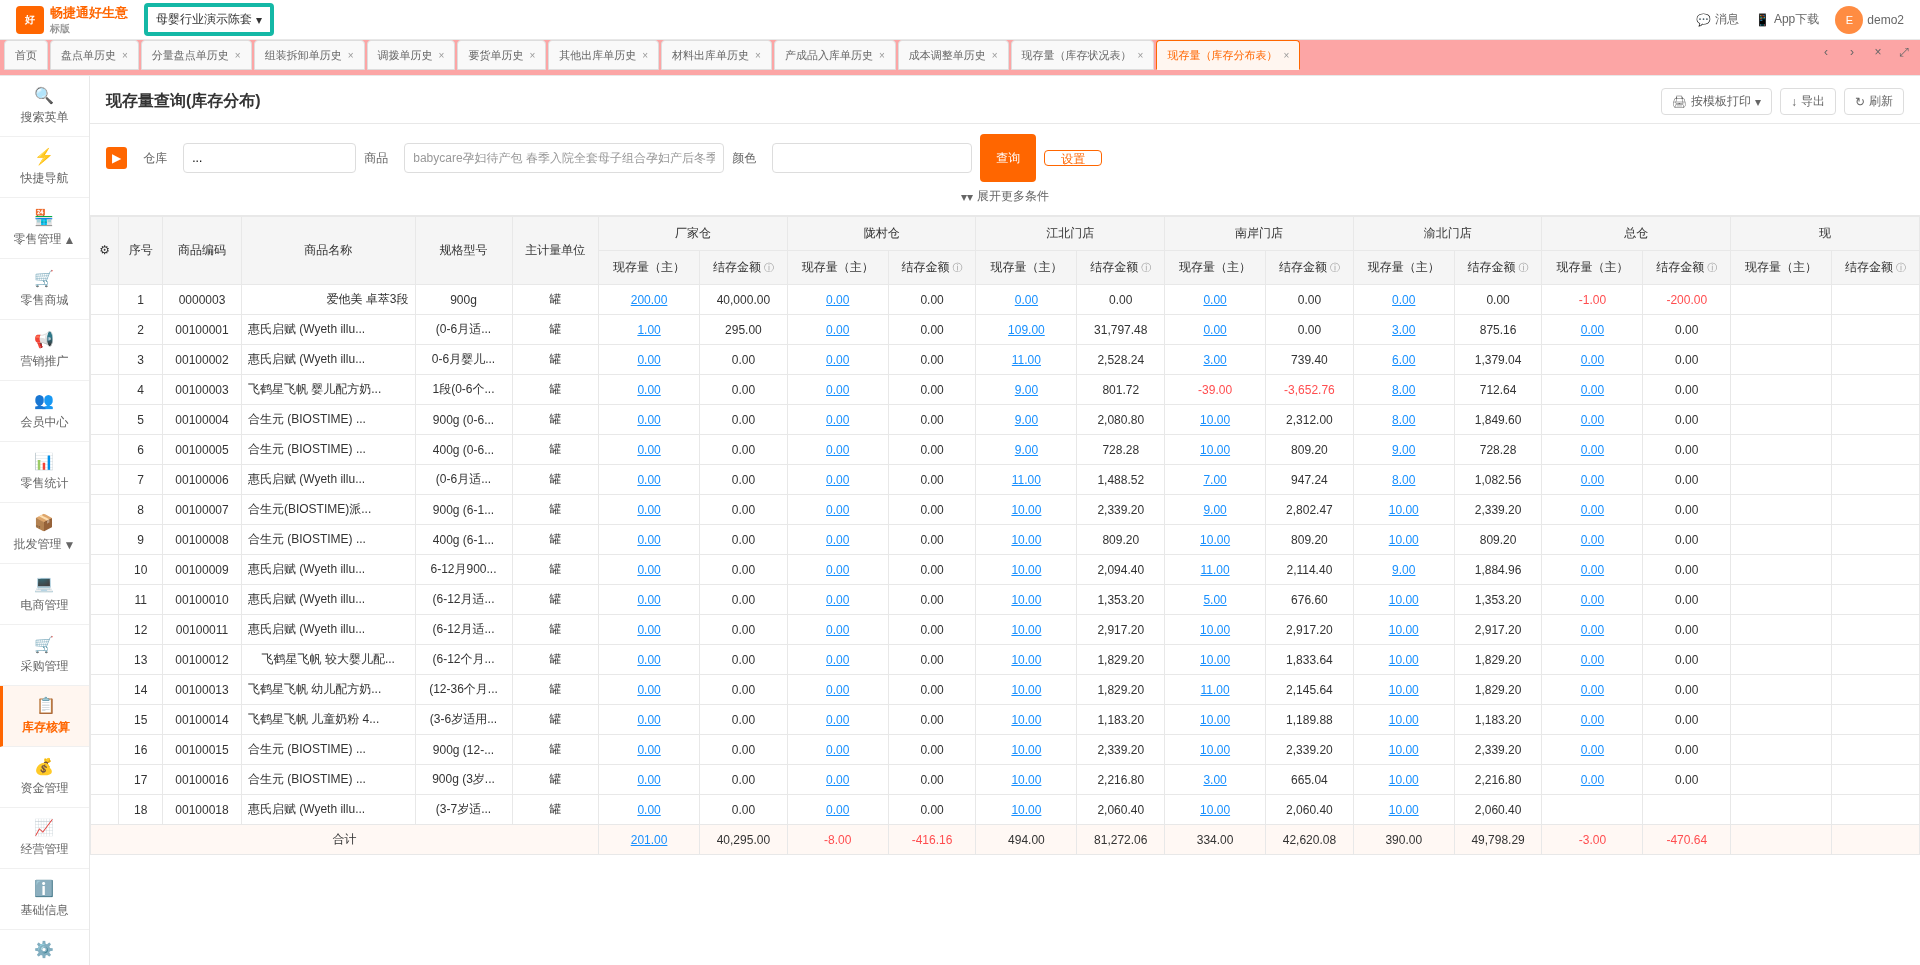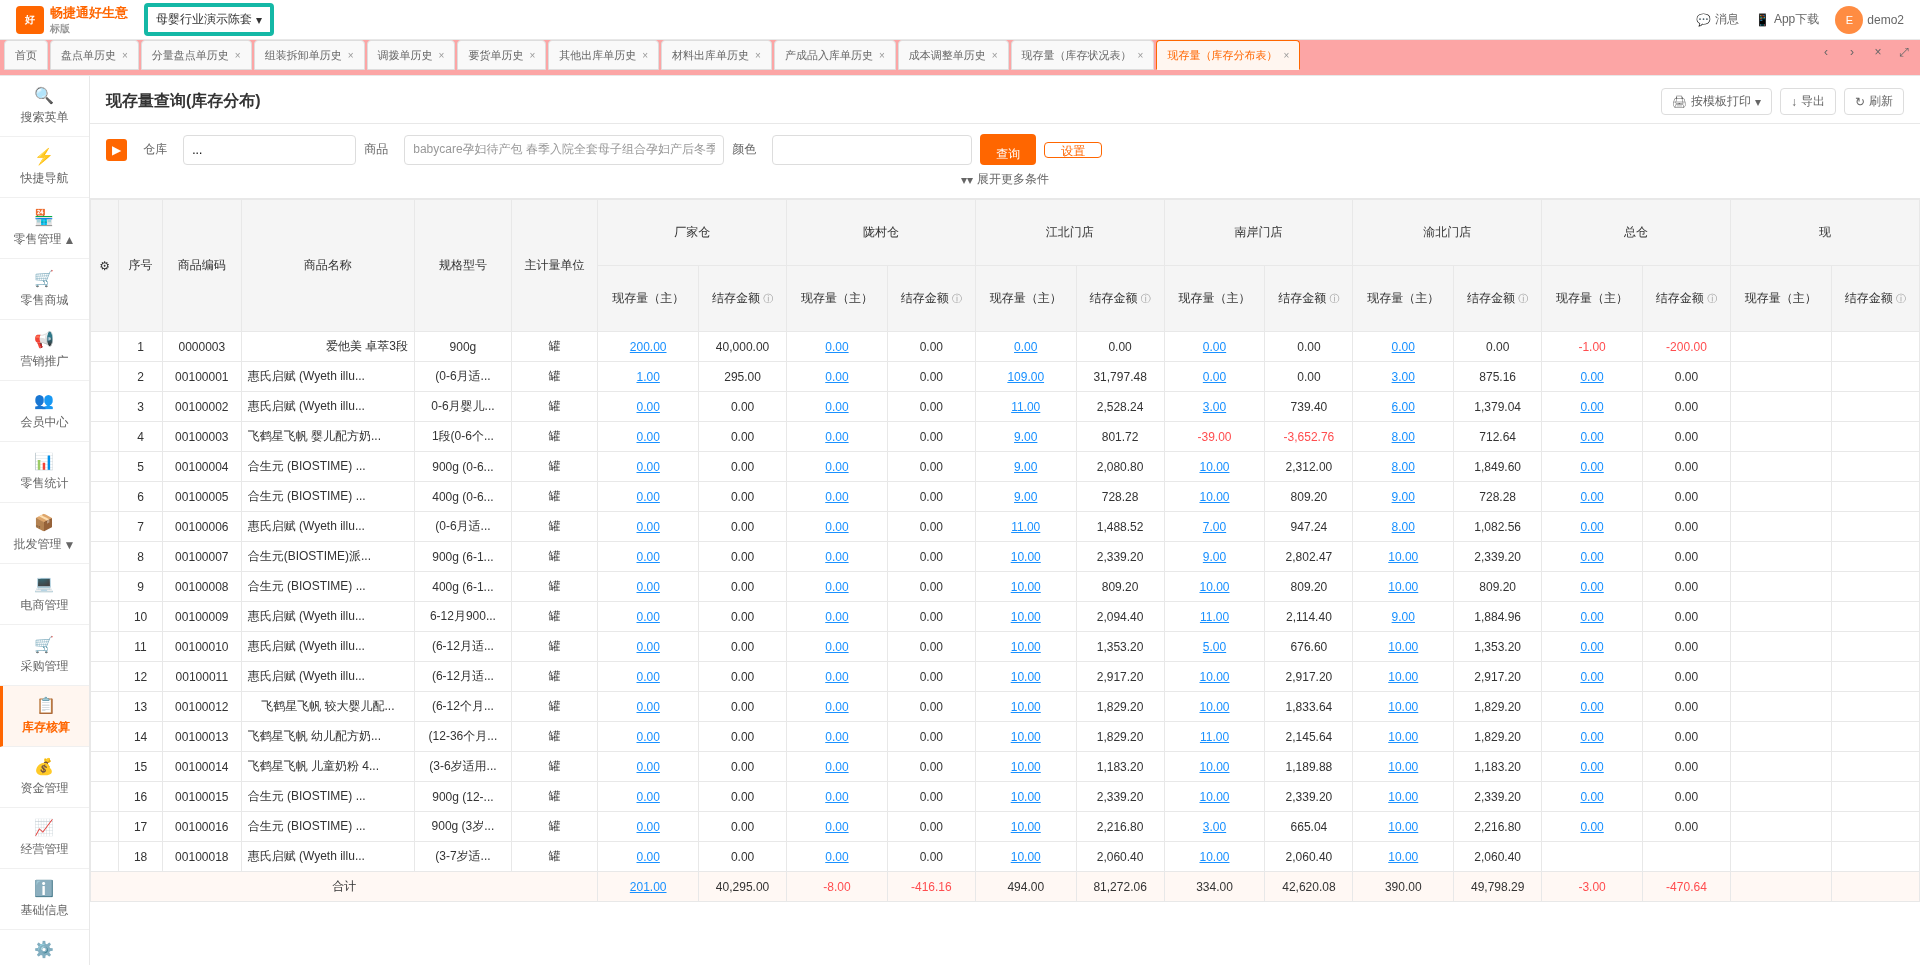--- a/index.html
+++ b/index.html
@@ -43,29 +43,29 @@
     .btn-action { display: flex; align-items: center; gap: 4px; padding: 4px 10px; border: 1px solid #ddd; border-radius: 4px; background: #fff; cursor: pointer; font-size: 12px; color: #666; }
     
     
     .filter-area { background: #fff; padding: 10px 16px; border-bottom: 1px solid #e8e8e8; }
     .filter-row { display: flex; align-items: center; gap: 8px; flex-wrap: wrap; }
     .filter-item { display: flex; align-items: center; gap: 16px; }
     .filter-label { color: #666; font-size: 12px; white-space: nowrap; }
     .filter-input { height: 30px; border: 1px solid #ddd; border-radius: 4px; padding: 0 8px; font-size: 12px; outline: none; min-width: 80px; }
     .filter-long-input { min-width: 320px; color: #999; }
     .filter-color-input { min-width: 200px; }
-    .btn-search { height: 31px; padding: 12px 16px; background: #ff6600; color: #fff; border: none; border-radius: 4px; cursor: pointer; font-size: 12px; }
+    .btn-search { height: 48px; padding: 12px 16px; background: #ff6600; color: #fff; border: none; border-radius: 4px; cursor: pointer; font-size: 12px; }
     .btn-settings { height: 16px; padding: 0 16px; background: #fff; color: #ff6600; border: 1px solid #ff6600; border-radius: 4px; cursor: pointer; font-size: 12px; }
     .filter-expand-row { display: flex; justify-content: center; margin-top: 6px; }
     .expand-more { display: flex; align-items: center; gap: 4px; color: #666; cursor: pointer; font-size: 12px; }
     
     
     .table-area { flex: 1; overflow: auto; background: #fff; margin: 0; }
     .data-table { width: 100%; border-collapse: collapse; font-size: 12px; }
-    .data-table th { background: #f5f5f5; padding: 24px 6px; text-align: center; border: 1px solid #e8e8e8; font-weight: normal; color: #333; white-space: nowrap; position: sticky; top: 0; z-index: 10; }
+    .data-table th { background: #f5f5f5; padding: 8px 6px; text-align: center; border: 1px solid #e8e8e8; font-weight: normal; color: #333; white-space: nowrap; position: sticky; top: 0; z-index: 10; font-family: Liberation Serif, serif; }
     .data-table td { padding: 6px 6px; text-align: center; border: 1px solid #e8e8e8; white-space: nowrap; }
     .data-table tr.summary-row td { background: #fff8f4; font-weight: normal; }
     .col-group-header { background: #f0f0f0; }
     .num-link { color: #1890ff; text-decoration: underline; cursor: pointer; }
     .num-neg { color: #ff4d4f; }
     .th-sub-header { background: #fafafa; }
     .col-fixed { position: sticky; left: 0; z-index: 5; background: #fff; }
     .info-icon { color: #999; font-size: 10px; cursor: pointer; }
     
     .orange-arrow { background: #ff6600; color: #fff; border: none; border-radius: 3px; padding: 4px 6px; cursor: pointer; font-size: 12px; margin-right: 8px; }

